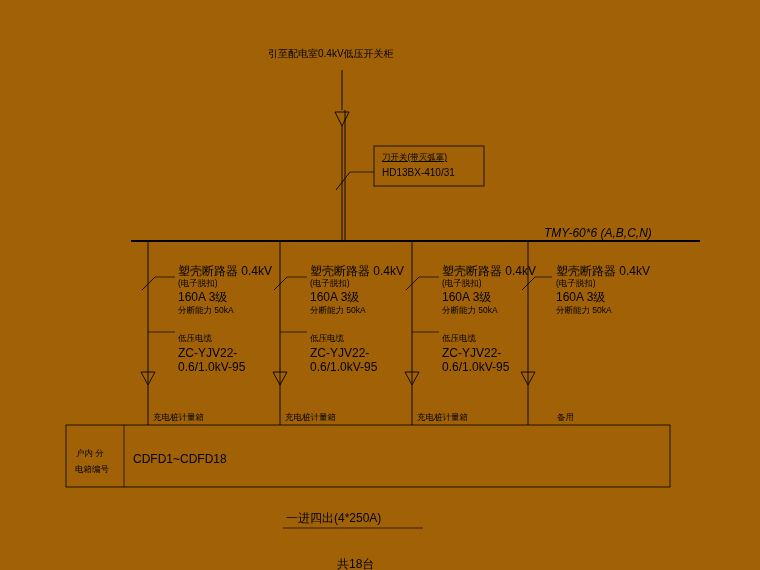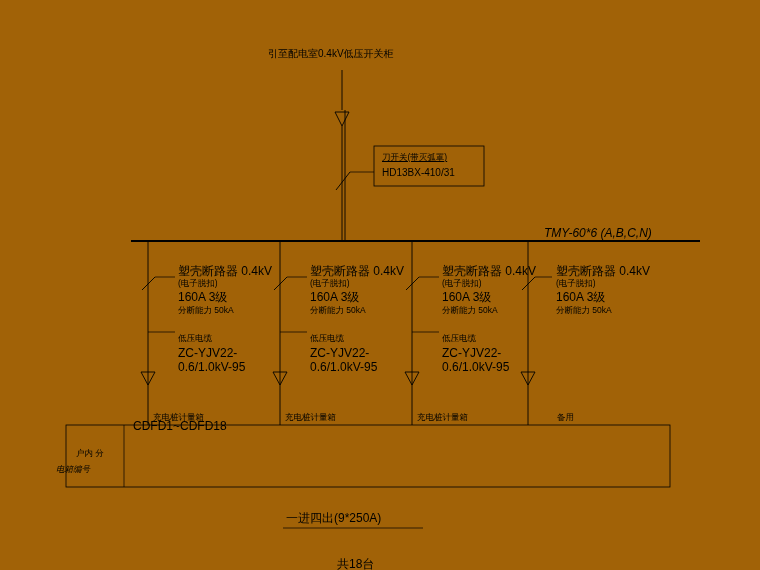--- a/index.html
+++ b/index.html
@@ -165,19 +165,19 @@
   <div class="lbl mid" style="left:442px; top:361px;">0.6/1.0kV-95</div>
   <div class="lbl small" style="left:417px; top:412px;">充电桩计量箱</div>
 
   <div class="lbl mid" style="left:556px; top:265px;">塑壳断路器 0.4kV</div>
   <div class="lbl small" style="left:556px; top:278px;">(电子脱扣)</div>
   <div class="lbl mid" style="left:556px; top:291px;">160A 3级</div>
   <div class="lbl small" style="left:556px; top:305px;">分断能力 50kA</div>
   <div class="lbl small" style="left:533px; top:412px;margin-left:24px;">备用</div>
 
   <div class="lbl small" style="left:76px; top:448px;">户内 分</div>
-  <div class="lbl small" style="left:56px; top:464px;font-style:italic;">电箱编号</div>
-  <div class="lbl big" style="left:133px; top:419px;">CDFD1~CDFD18</div>
+  <div class="lbl small" style="left:75px; top:464px;">电箱编号</div>
+  <div class="lbl big" style="left:133px; top:452px;">CDFD1~CDFD18</div>
 
-  <div class="lbl big" style="left:286px; top:511px;">一进四出(9*250A)</div>
+  <div class="lbl big" style="left:286px; top:511px;">一进四出(4*250A)</div>
   <div class="lbl big" style="left:337px; top:533px;margin-top:24px;">共18台</div>
 
 </div>
 
 </body></html>

